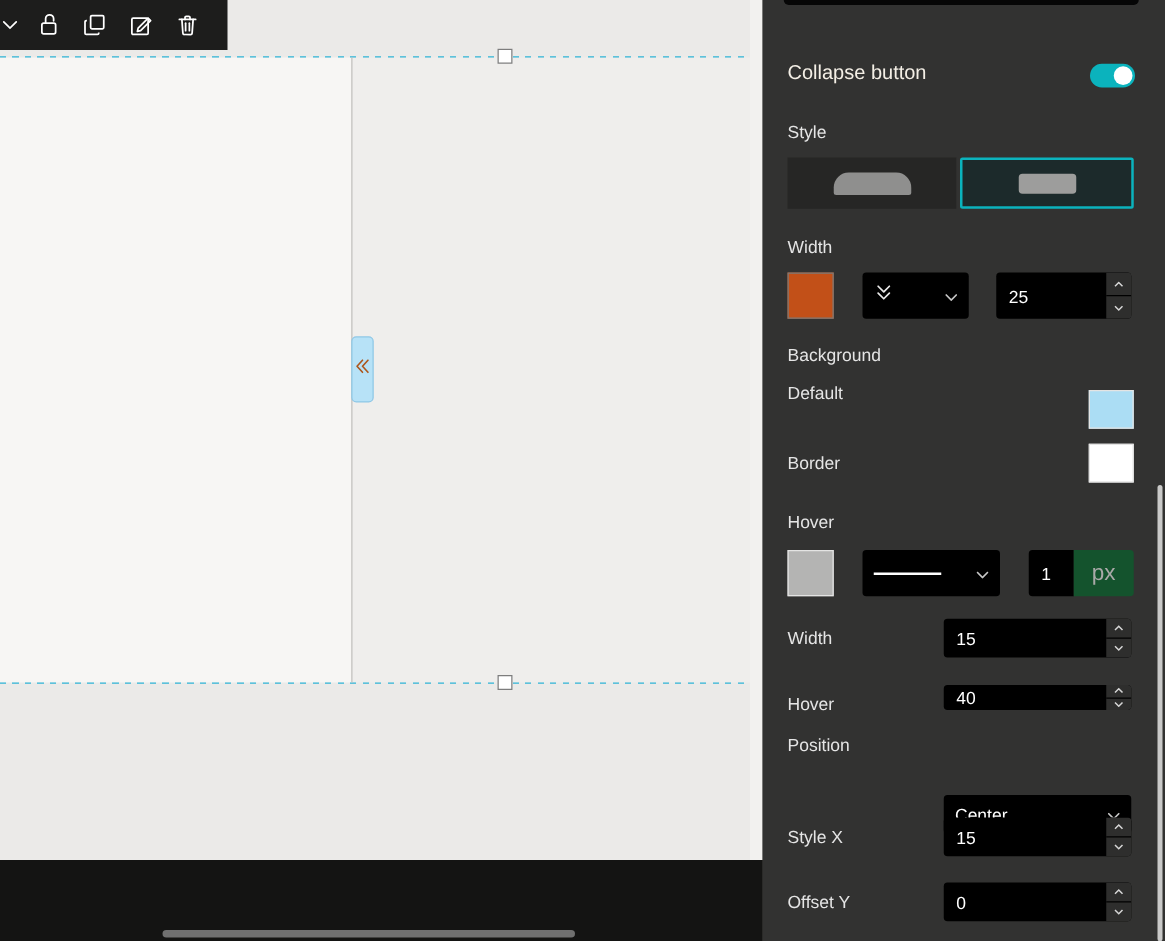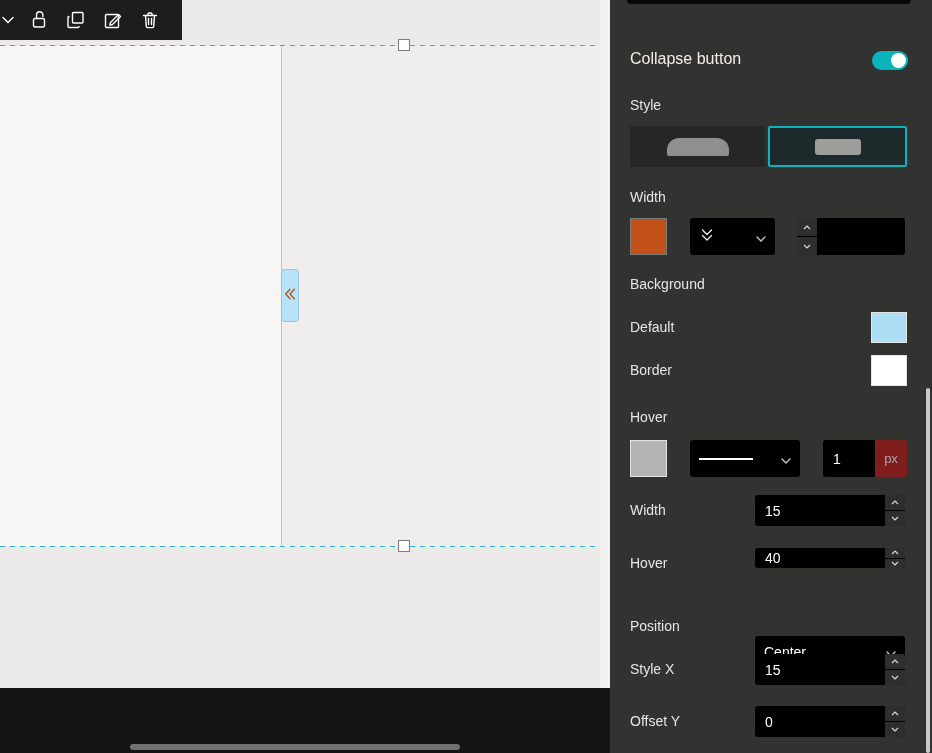--- a/index.html
+++ b/index.html
@@ -49,21 +49,21 @@
   .dropdown{background:#000;border-radius:3px;display:flex;align-items:center;justify-content:space-between;padding:0 9px;cursor:pointer}
   .dropdown .line-sample{width:54px;height:2px;background:#fff}
   .dropdown .sel-text{color:#fff;font-size:14px}
 
   .numwrap{background:#000;border-radius:3px;display:flex;overflow:hidden}
   .numwrap input.num{flex:1;min-width:0;background:transparent;border:none;outline:none;color:#fff;font-size:14px;padding-left:10px;font-family:"Liberation Sans",sans-serif}
   .spincol{width:20px;display:flex;flex-direction:column;background:#2e2e2d}
   .spin{flex:1;display:flex;align-items:center;justify-content:center;cursor:pointer}
   .spin + .spin{border-top:1px solid #000}
 
-  .pxbox{width:32px;height:37px;background:#7f1d1d;color:#a9a9a8;font-size:13px;display:flex;align-items:center;justify-content:center;border-radius:0 3px 3px 0}
+  .pxbox{width:48px;height:37px;background:#14532d;color:#a9a9a8;font-size:18px;display:flex;align-items:center;justify-content:center;border-radius:0 3px 3px 0}
 </style>
 </head>
 <body>
 
 <div id="app">
 
   <div class="abs" id="canvas">
     <div class="abs" id="col-left"></div>
     <div class="abs" id="col-right"></div>
 
@@ -162,37 +162,38 @@
           <polyline points="3.5,8.5 8,13 12.5,8.5"></polyline>
         </svg>
       </span>
       <span>
         <svg width="10" height="6" viewBox="0 0 10 6" fill="none" stroke="#c6c6c6" stroke-width="1.4" stroke-linecap="round">
             <polyline points="1,1 5,5 9,1"></polyline>
           </svg>
       </span>
     </div>
     <div class="abs numwrap" style="left:187px;top:218px;width:108px;height:37px">
+      <input class="num" value="25" style="">
       <div class="spincol">
         <div class="spin">
             <svg width="8" height="5" viewBox="0 0 8 5" fill="none" stroke="#d6d6d6" stroke-width="1.2">
               <polyline points="1,4 4,1 7,4"></polyline>
             </svg>
           </div>
         <div class="spin">
             <svg width="8" height="5" viewBox="0 0 8 5" fill="none" stroke="#d6d6d6" stroke-width="1.2">
               <polyline points="1,1 4,4 7,1"></polyline>
             </svg>
           </div>
       </div>
     </div>
 
     <div class="abs panel-label" style="left:20px;top:276px">Background</div>
 
-    <div class="abs panel-label" style="left:20px;top:319px">Default</div>
+    <div class="abs panel-label" style="left:20px;top:306px">Default</div>
     <div class="abs swatch lightframe" style="left: 261px; top: 312px; width: 36px; height: 31px; background: rgb(171, 221, 244);"></div>
 
     <div class="abs panel-label" style="left:20px;top:362px">Border</div>
     <div class="abs swatch lightframe" style="left: 261px; top: 355px; width: 36px; height: 31px; background: rgb(255, 255, 255);"></div>
 
     <div class="abs panel-label" style="left:20px;top:409px">Hover</div>
     <div class="abs swatch lightframe" style="left: 20px; top: 440px; width: 37px; height: 37px; background: rgb(180, 180, 179);"></div>
     <div class="abs dropdown" style="left:80px;top:440px;width:110px;height:37px">
       <span class="line-sample"></span>
       <span>
@@ -235,21 +236,21 @@
             </svg>
           </div>
         <div class="spin">
             <svg width="8" height="5" viewBox="0 0 8 5" fill="none" stroke="#d6d6d6" stroke-width="1.2">
               <polyline points="1,1 4,4 7,1"></polyline>
             </svg>
           </div>
       </div>
     </div>
 
-    <div class="abs panel-label" style="left:20px;top:618px">Position</div>
+    <div class="abs panel-label" style="left:20px;top:588px">Position</div>
     <div class="abs dropdown" style="left:145px;top:636px;width:150px;height:31px">
       <span class="sel-text">Center</span>
       <span>
         <svg width="10" height="6" viewBox="0 0 10 6" fill="none" stroke="#c6c6c6" stroke-width="1.4" stroke-linecap="round">
             <polyline points="1,1 5,5 9,1"></polyline>
           </svg>
       </span>
     </div>
 
     <div class="abs panel-label" style="left:20px;top:661px">Style X</div>

